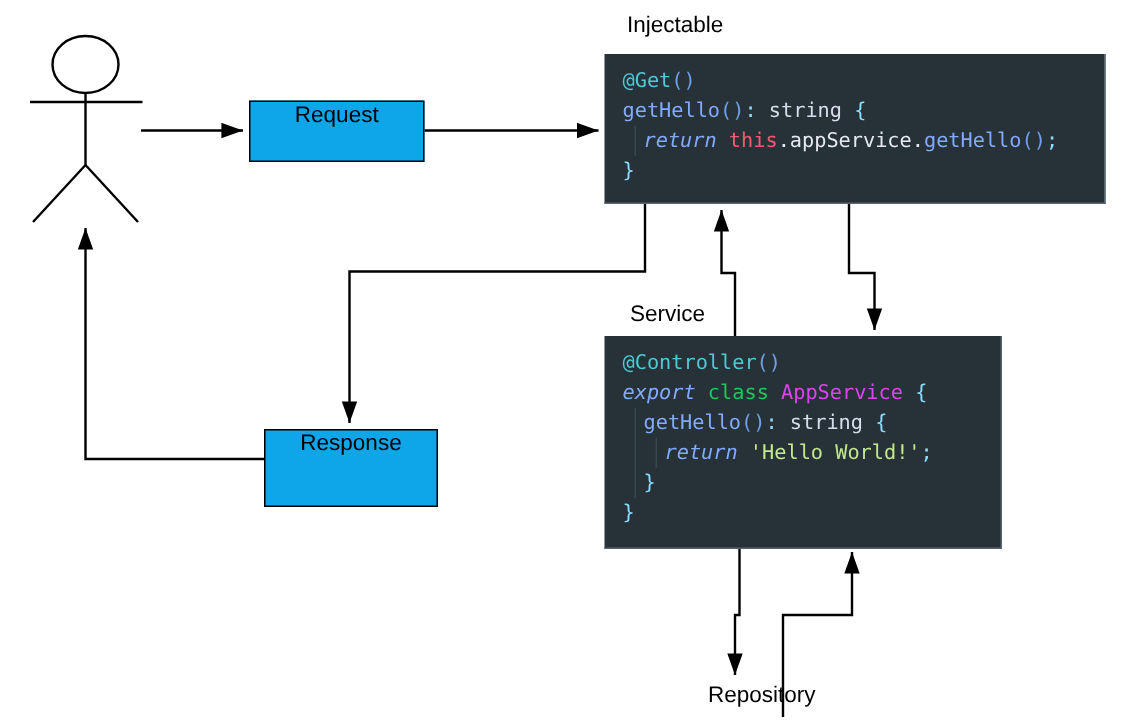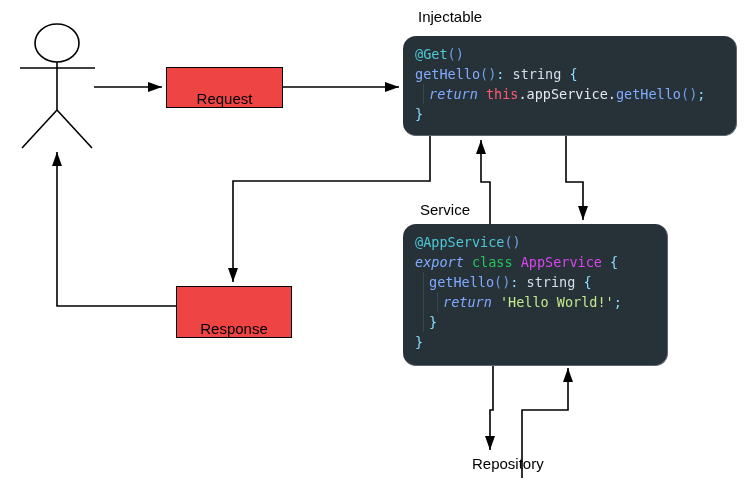--- a/index.html
+++ b/index.html
@@ -3,29 +3,29 @@
 <meta charset="utf-8">
 <style>
   html,body{margin:0;padding:0;background:#ffffff;}
   body{width:747px;height:485px;position:relative;overflow:hidden;
        font-family:"Liberation Sans","DejaVu Sans",sans-serif;}
   #stage{position:absolute;left:0;top:0;width:747px;height:485px;}
   svg.lines{position:absolute;left:0;top:0;width:747px;height:485px;}
 
   .node-label{position:absolute;font-size:15px;color:#000;white-space:nowrap;}
 
-  .flowbox{position:absolute;border:1.6px solid #000;background:#ef4444;
-           display:flex;align-items:flex-end;justify-content:center;
+  .flowbox{position:absolute;border:1.6px solid #000;background:#0ea5e9;
+           display:flex;align-items:flex-start;justify-content:center;
            font-size:15px;color:#000;box-sizing:border-box;}
 
   .codeblock{position:absolute;background:#263238;box-sizing:border-box;
              font-family:"DejaVu Sans Mono","Liberation Mono",monospace;
              font-size:13.5px;line-height:20px;color:#c5cbd4;
              padding:8px 10px 8px 12px;overflow:hidden;
-             border-right:1px solid #5a6570;border-bottom:1px solid #5a6570;border-radius:13px;}
+             border-right:1px solid #5a6570;border-bottom:1px solid #5a6570;}
   .codeline{white-space:pre;}
   .ind1{padding-left:14px;}
   .ind2{padding-left:28px;}
   .guide{position:absolute;width:1px;background:#37474f;}
 
   .tk-dec{color:#4ec9d6;}
   .tk-paren{color:#6f9fe8;}
   .tk-fn{color:#82aaff;}
   .tk-colon{color:#89ddff;}
   .tk-type{color:#d6deeb;}
@@ -107,21 +107,21 @@
       <div class="codeline"><span class="tk-fn">getHello</span><span class="tk-paren">()</span><span class="tk-colon">:</span><span class="tk-type"> string </span><span class="tk-brace">{</span></div>
       <div class="codeline ind1"><span class="tk-kw">return </span><span class="tk-this">this</span><span class="tk-prop">.appService.</span><span class="tk-fn">getHello</span><span class="tk-paren">()</span><span class="tk-semi">;</span></div>
       <div class="codeline"><span class="tk-brace">}</span></div>
     </div>
 
   <div class="node-label" style="left:420px;top:201px;">Service</div>
 
   <div class="codeblock" id="service-code" style="left:403px;top:224px;width:265px;height:142px;">
     <div class="guide" style="left:20px;top:48px;height:60px;"></div>
     <div class="guide" style="left:34px;top:68px;height:20px;"></div>
-  <div class="codeline"><span class="tk-dec">@AppService</span><span class="tk-paren">()</span></div>
+  <div class="codeline"><span class="tk-dec">@Controller</span><span class="tk-paren">()</span></div>
       <div class="codeline"><span class="tk-kw">export </span><span class="tk-class">class </span><span class="tk-cname">AppService </span><span class="tk-brace">{</span></div>
       <div class="codeline ind1"><span class="tk-fn">getHello</span><span class="tk-paren">()</span><span class="tk-colon">:</span><span class="tk-type"> string </span><span class="tk-brace">{</span></div>
       <div class="codeline ind2"><span class="tk-kw">return </span><span class="tk-str">'Hello World!'</span><span class="tk-semi">;</span></div>
       <div class="codeline ind1"><span class="tk-brace">}</span></div>
       <div class="codeline"><span class="tk-brace">}</span></div>
     </div>
 
   <div class="node-label" style="left:472px;top:455px;">Repository</div>
 
 </div>

